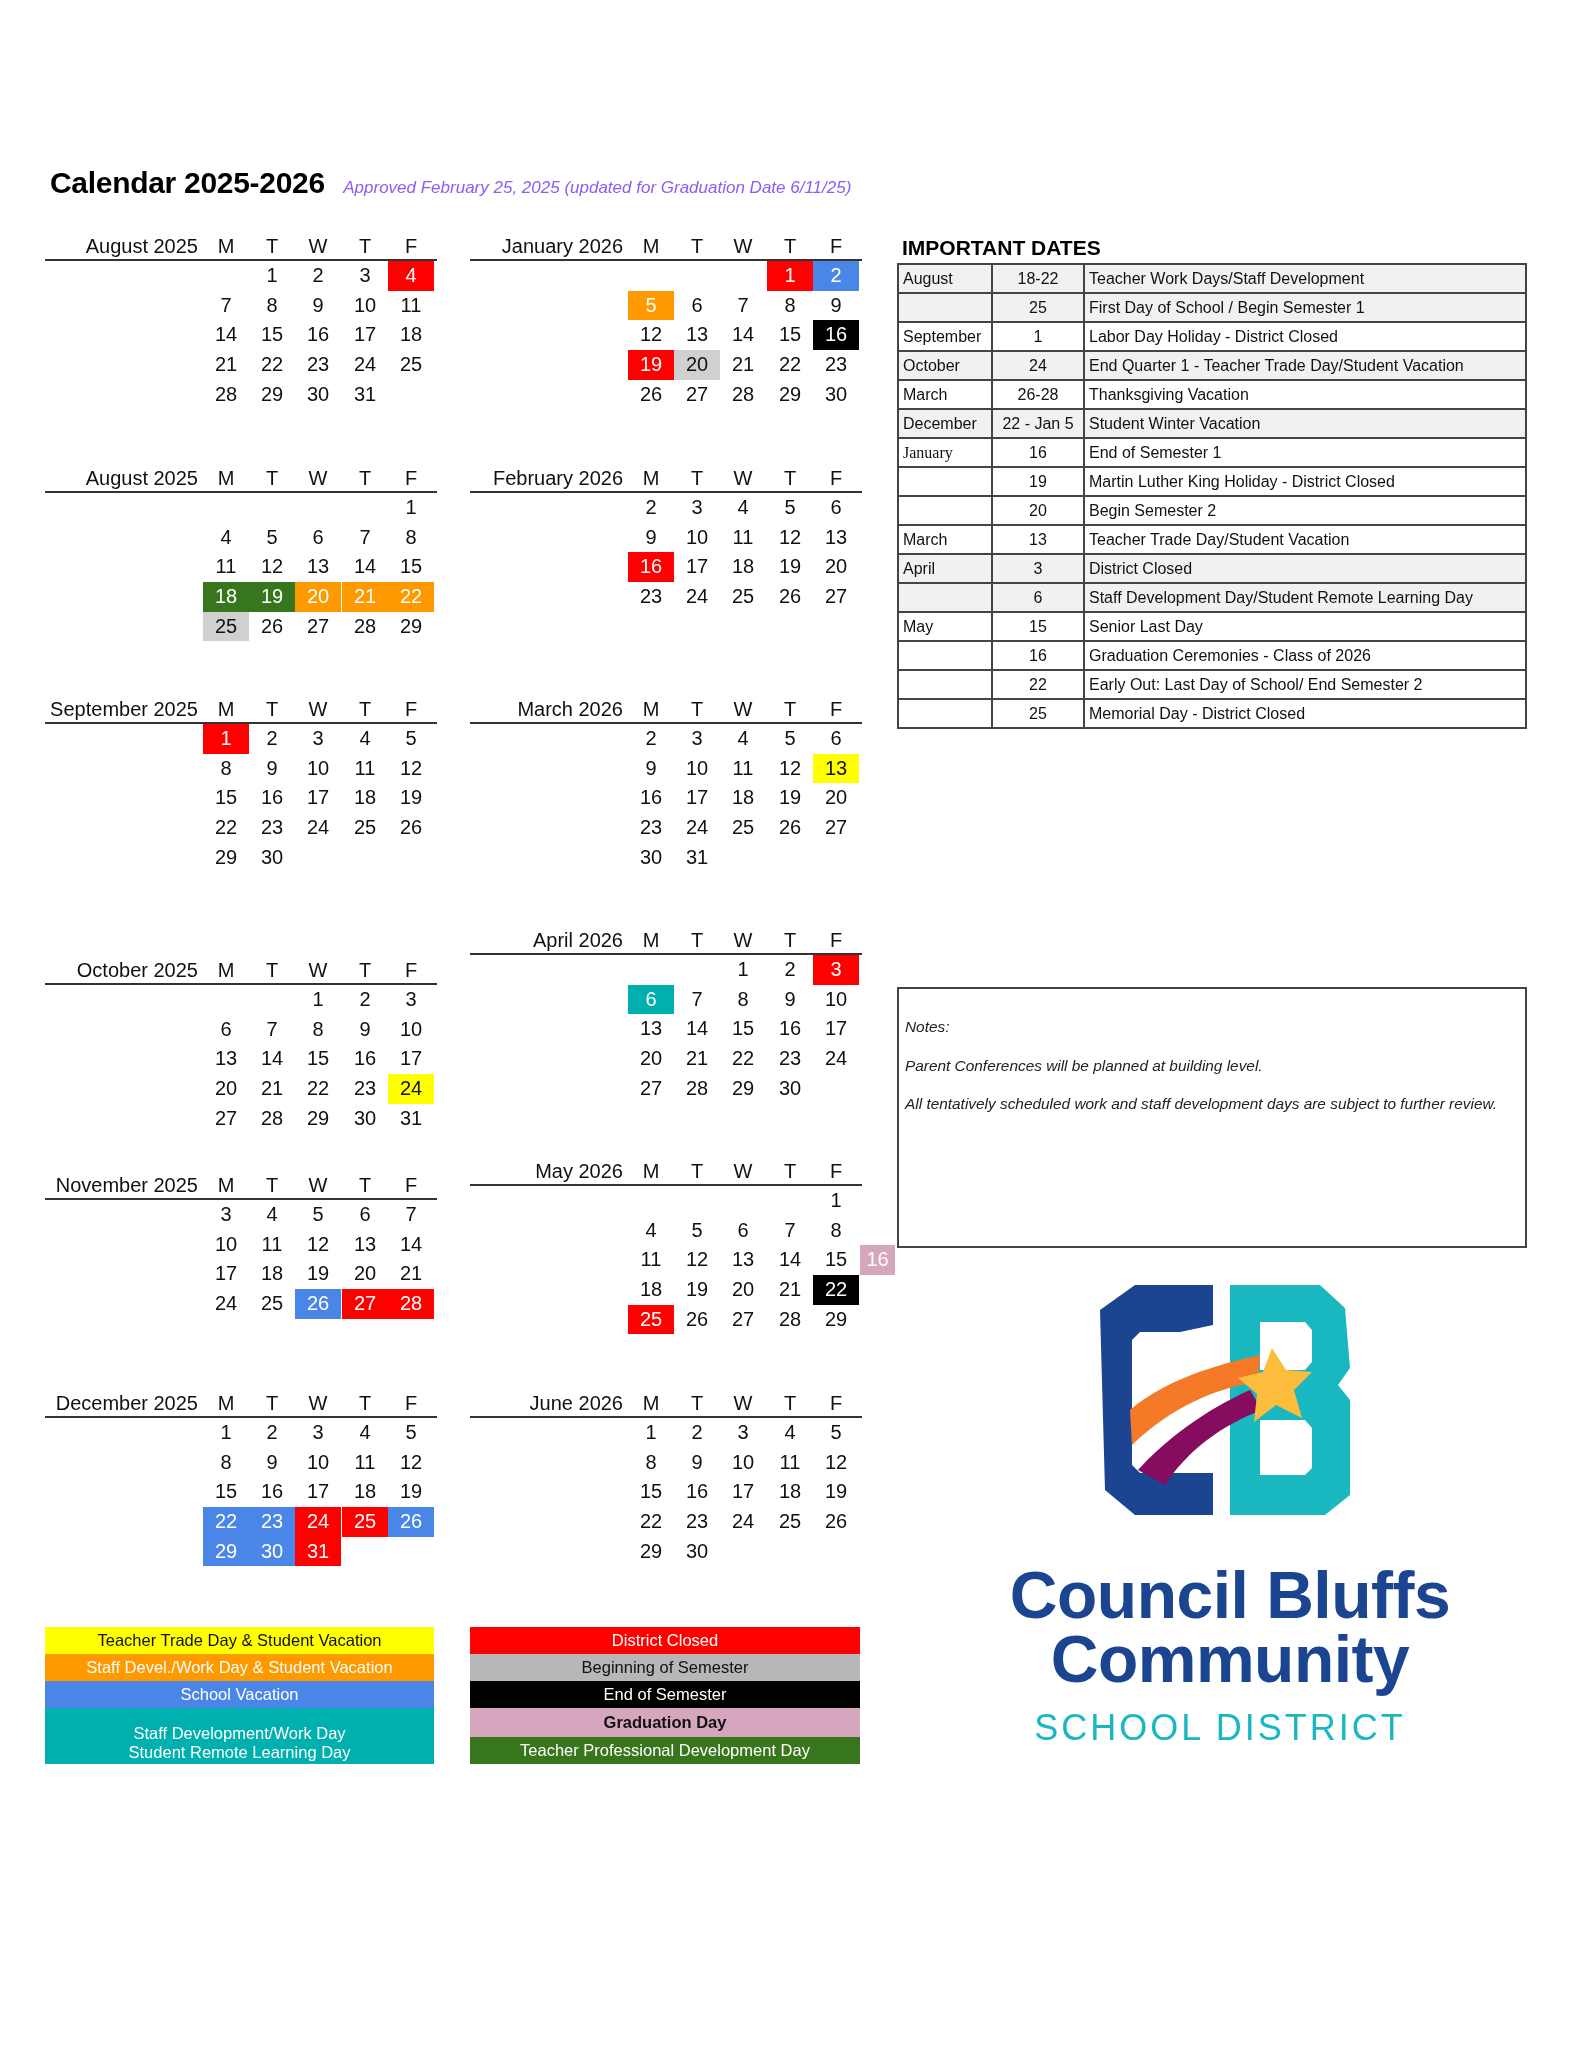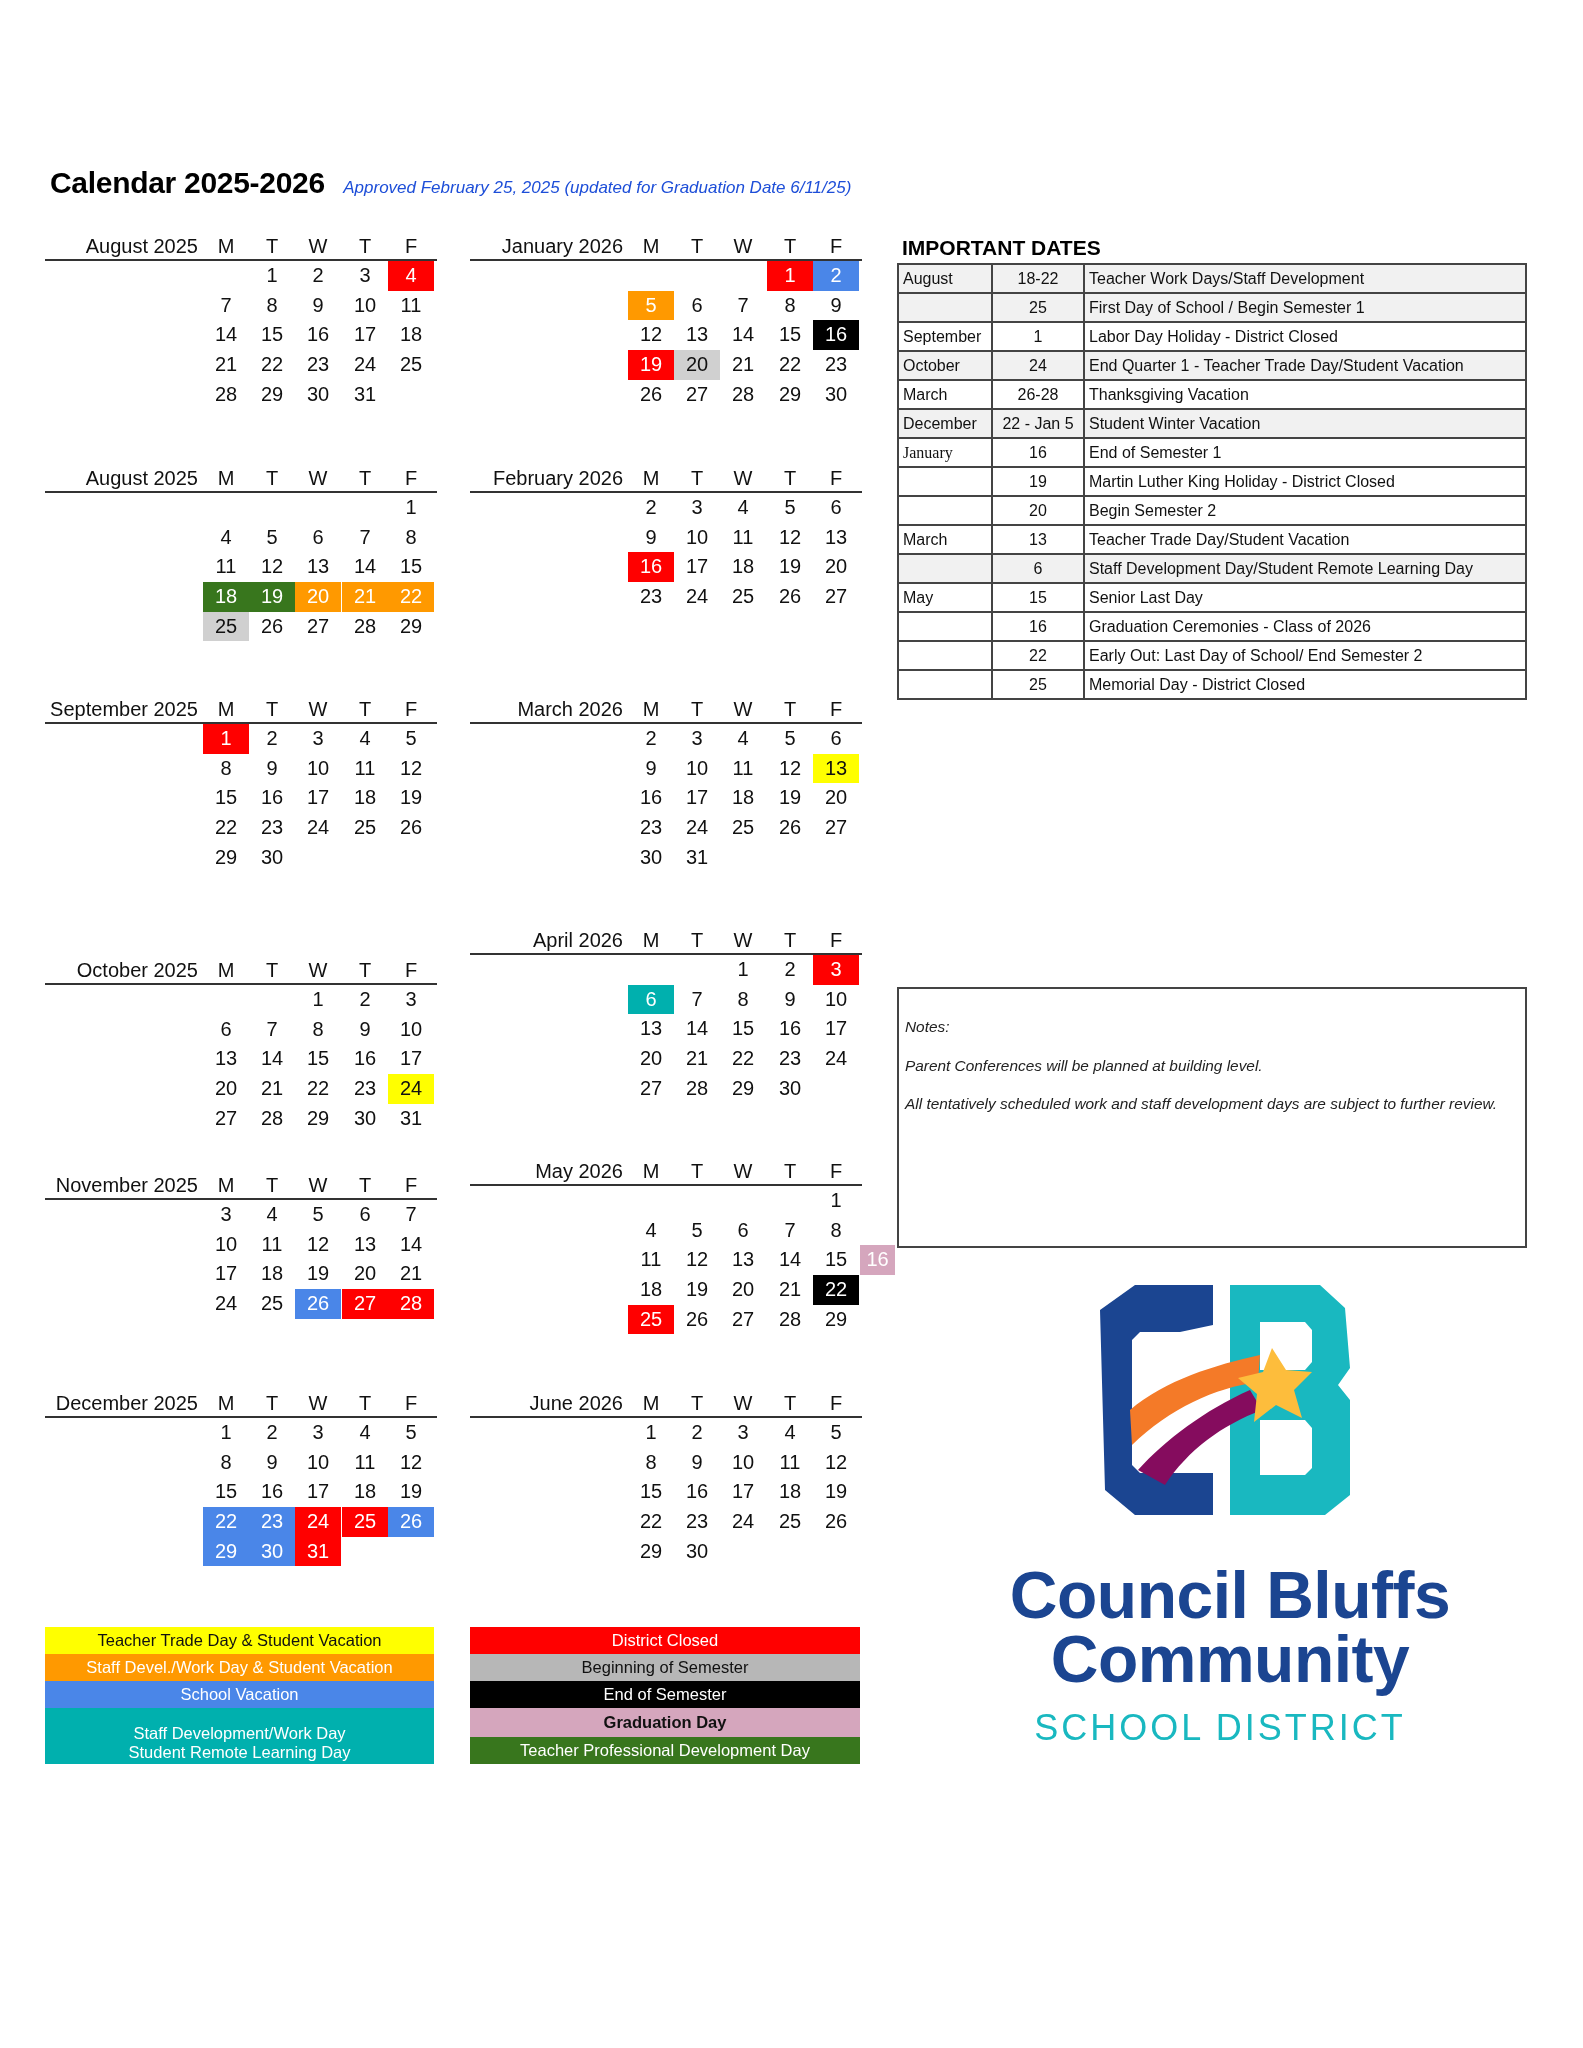--- a/index.html
+++ b/index.html
@@ -1,21 +1,21 @@
 <!DOCTYPE html>
 <html><head>
 <meta charset="utf-8">
 <style>
   * { box-sizing: border-box; margin: 0; padding: 0; }
   html, body { width: 1583px; height: 2048px; background: #ffffff; overflow: hidden; }
   body { position: relative; font-family: "Liberation Sans", sans-serif; color: #111; }
 
   .title-wrap { position: absolute; left: 50px; top: 166px; white-space: nowrap; }
   .title { font-size: 30px; font-weight: bold; color: #000; letter-spacing: -0.3px; }
-  .subtitle { font-size: 17px; font-style: italic; color: #1d4ed8; margin-left: 14px; }
+  .subtitle { font-size: 17px; font-style: italic; color: #8b5cf6; margin-left: 14px; }
 
   .month { position: absolute; width: 392px; }
   .month-head { position: relative; height: 28px; border-bottom: 2px solid #333; }
   .month-name { position: absolute; right: 239px; top: 2px; font-size: 20px; color: #111; white-space: nowrap; }
   .dow { position: absolute; top: 2px; width: 46px; text-align: center; font-size: 20px; color: #111; }
   .weeks { position: relative; }
   .week { position: relative; height: 29.7px; }
   .day { position: absolute; top: 0; width: 46px; height: 29.7px; line-height: 29.7px; text-align: center; font-size: 20px; color: #111; }
   .day.red { background: #ff0000; color: #fff; }
   .day.blue { background: #4a86e8; color: #fff; }
@@ -626,20 +626,25 @@
         <td class="c-month" style="height: 29px;"></td>
         <td class="c-date" style="height: 29px;">20</td>
         <td class="c-event" style="height: 29px;">Begin Semester 2</td>
       </tr>
       <tr>
         <td class="c-month" style="height: 29px;">March</td>
         <td class="c-date" style="height: 29px;">13</td>
         <td class="c-event" style="height: 29px;">Teacher Trade Day/Student Vacation</td>
       </tr>
       <tr class="shade">
+        <td class="c-month" style="height: 29px;">April</td>
+        <td class="c-date" style="height: 29px;">3</td>
+        <td class="c-event" style="height: 29px;">District Closed</td>
+      </tr>
+      <tr class="shade">
         <td class="c-month" style="height: 29px;"></td>
         <td class="c-date" style="height: 29px;">6</td>
         <td class="c-event" style="height: 29px;">Staff Development Day/Student Remote Learning Day</td>
       </tr>
       <tr>
         <td class="c-month" style="height: 29px;">May</td>
         <td class="c-date" style="height: 29px;">15</td>
         <td class="c-event" style="height: 29px;">Senior Last Day</td>
       </tr>
       <tr>

